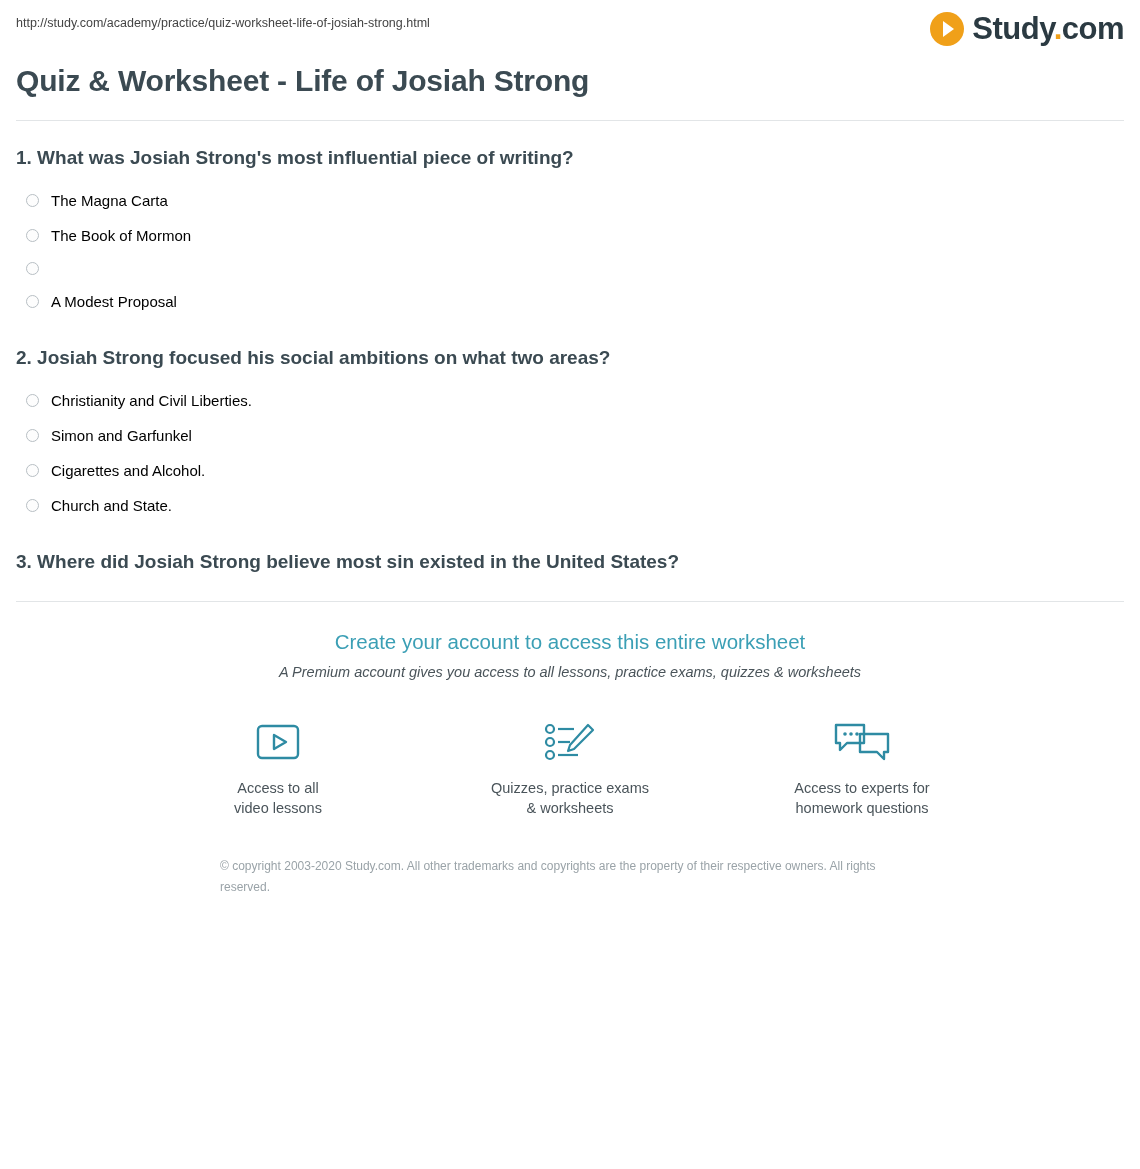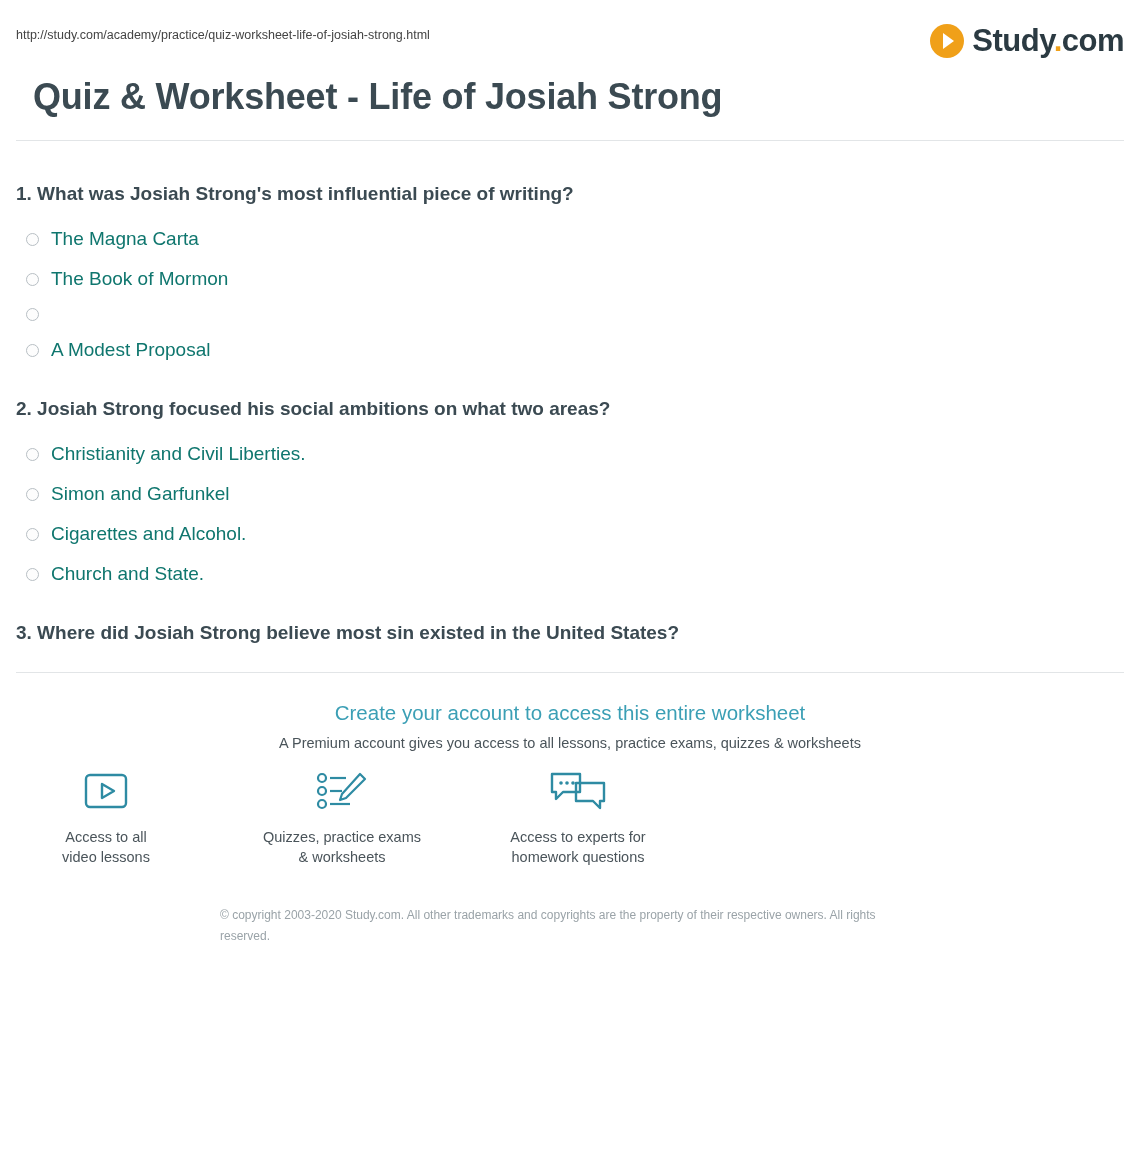--- a/index.html
+++ b/index.html
@@ -10,21 +10,21 @@
   }
   body {
     width: 1140px;
     height: 1169px;
     font-family: "Liberation Sans", sans-serif;
     color: #333333;
     overflow: hidden;
   }
   .page {
     width: 1140px;
-    padding: 12px 16px;
+    padding: 0 16px;
   }
 
   
   .top-bar {
     display: flex;
     align-items: flex-start;
     justify-content: space-between;
     padding: 12px 0 6px 0;
     height: 50px;
   }
@@ -60,57 +60,57 @@
     font-size: 31px;
     font-weight: bold;
     color: #2b3a42;
     letter-spacing: -0.5px;
     line-height: 34px;
   }
   .logo-dot { color: #f0a019; }
   .logo-com { color: #2b3a42; }
 
   .page-title {
-    font-size: 36px;
+    font-size: 30px;
     font-weight: bold;
     color: #3b4a52;
-    margin: 14px 0 22px 17px;
+    margin: 14px 0 22px 0;
     letter-spacing: -0.2px;
   }
   .rule {
     border: none;
     border-top: 1px solid #e2e5e7;
     margin: 0;
   }
 
   
   .quiz {
     padding-top: 26px;
   }
   .question-block {
     margin-bottom: 28px;
   }
   .question-text {
     font-size: 19px;
     font-weight: bold;
     color: #3b4a52;
-    margin: 16px 0 14px 0;
+    margin: 0 0 14px 0;
   }
   .answers {
     list-style: none;
     margin: 0;
     padding: 0;
   }
   .answer {
     display: flex;
     align-items: center;
     gap: 12px;
     padding: 9px 0 9px 10px;
-    font-size: 19px;
-    color: #0f766e;
+    font-size: 15px;
+    color: #000000;
   }
   .radio {
     width: 13px;
     height: 13px;
     min-width: 13px;
     border: 1px solid #b8bfc4;
     border-radius: 50%;
     background: #fdfdfd;
     display: inline-block;
   }
@@ -122,26 +122,27 @@
   }
   .promo-title {
     color: #3b9fb5;
     font-size: 20.5px;
     margin: 0 0 10px 0;
     font-weight: normal;
   }
   .promo-sub {
     color: #4a545a;
     font-size: 14.5px;
-    margin: 0 0 12px 0;
+    margin: 0 0 34px 0;
+    font-style: italic;
   }
   .features {
     display: flex;
-    justify-content: flex-start;
-    gap: 56px;
+    justify-content: center;
+    gap: 112px;
     padding-bottom: 22px;
   }
   .feature {
     width: 180px;
     text-align: center;
   }
   .feature-icon {
     height: 56px;
     display: flex;
     align-items: center;

